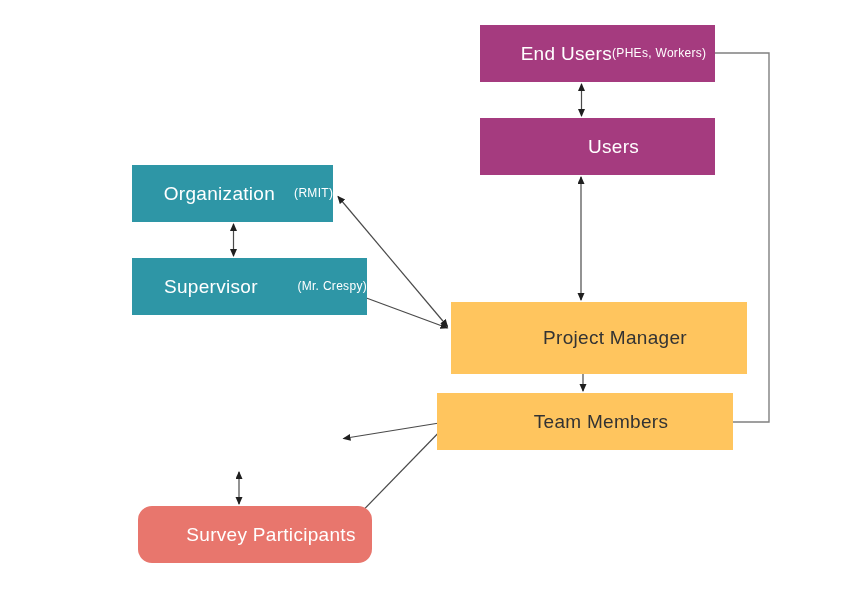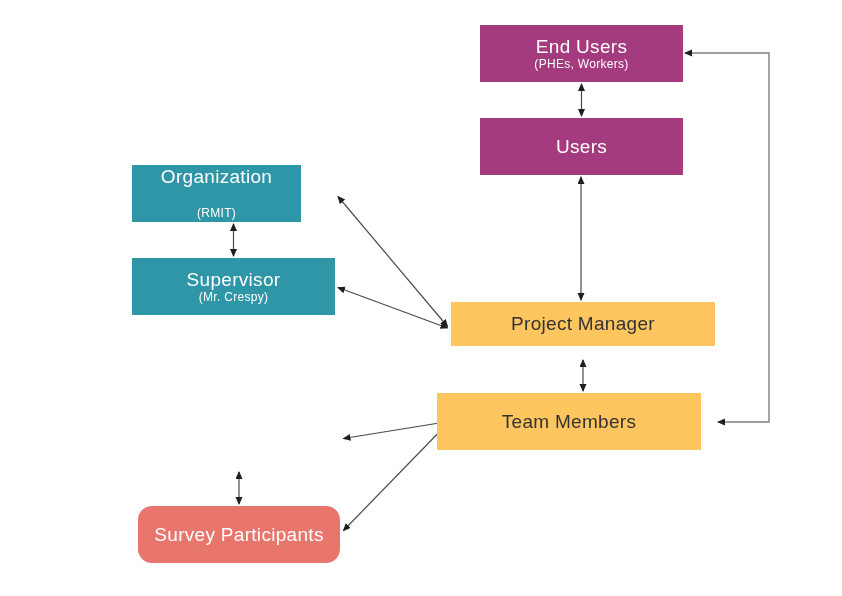--- a/index.html
+++ b/index.html
@@ -18,44 +18,44 @@
   .edges-layer {
     position: absolute;
     left: 0;
     top: 0;
     width: 842px;
     height: 596px;
   }
   .node {
     position: absolute;
     display: flex;
-    flex-direction: column;
     align-items: center;
     justify-content: center;
     text-align: center;
     line-height: 1.12;
     letter-spacing: 0.3px;
+    padding-left: 32px;
   }
   .node .label {
     font-size: 19px;
     font-weight: 400;
   }
   .node .sublabel {
     font-size: 12px;
     font-weight: 400;
     margin-top: 1px;
   }
   .node .sublabel:empty { display: none; }
 
   
   #n-end-users           { left: 480px; top: 25px;  width: 203px; height: 57px; }
   #n-client              { left: 480px; top: 118px; width: 203px; height: 57px; }
   #n-organization        { left: 132px; top: 165px; width: 169px; height: 57px; gap: 19px; }
-  #n-supervisor          { left: 132px; top: 258px; width: 203px; height: 57px; }
-  #n-project-manager     { left: 451px; top: 302px; width: 264px; height: 44px; }
+  #n-supervisor          { left: 132px; top: 258px; width: 203px; height: 57px; justify-content: space-between; }
+  #n-project-manager     { left: 451px; top: 302px; width: 264px; height: 72px; }
   #n-team-members        { left: 437px; top: 393px; width: 264px; height: 57px; }
   #n-interviewees        { left: 138px; top: 412px; width: 202px; height: 58px; }
   #n-survey-participants { left: 138px; top: 506px; width: 202px; height: 57px; }
 
   .edge       { fill: none; stroke-width: 1.2px; }
   .edge-elbow { fill: none; stroke-width: 1.4px; }
 </style>
 </head>
 <body>
 

